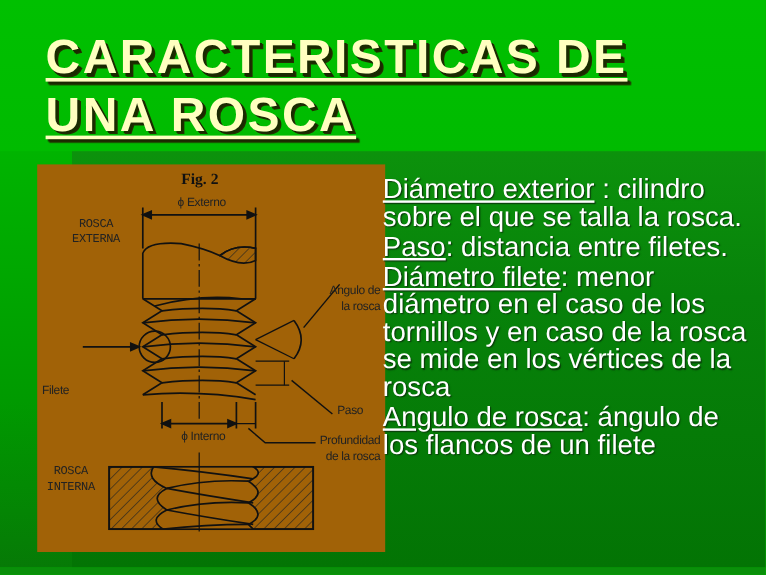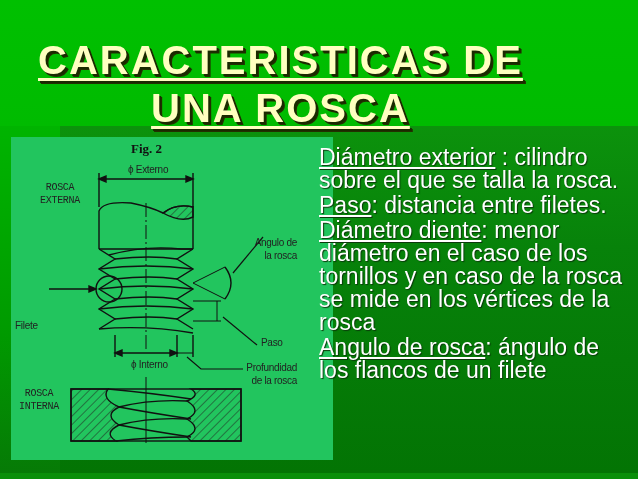--- a/index.html
+++ b/index.html
@@ -18,31 +18,30 @@
   }
   .left-strip {
     position: absolute; left: 0; top: 126px; width: 60px; height: 347px;
     background: linear-gradient(180deg, #00b400 0%, #009a00 60%, #067a06 100%);
   }
   .bottom-line {
     position: absolute; left: 0; top: 473px; width: 638px; height: 6px;
     background: #0a8f0a;
   }
   .title {
-    position: absolute; left: 38px; top: 36px; margin: 0;
+    position: absolute; left: 38px; top: 24px; margin: 0;
     font-family: "Liberation Sans", sans-serif;
     font-weight: bold; font-size: 40px; line-height: 48px; letter-spacing: 2px;
     color: #ffffc0;
     text-decoration: underline; text-decoration-thickness: 3px; text-underline-offset: 4px;
     text-shadow: 2px 2px 0 #1a2a00, 3px 3px 0 #233000;
-    text-align: center;
   }
   .figure {
-    position: absolute; left: 11px; top: 137px; width: 322px; height: 323px;
-    background: #22c55e;
+    position: absolute; left: 31px; top: 137px; width: 290px; height: 323px;
+    background: #a16207;
   }
   .figure svg { position: absolute; left: 0; top: 0; }
   .fig-label {
     position: absolute; left: 120px; top: 4px;
     font-family: "Liberation Serif", serif; font-weight: bold; font-size: 13px; color: #111;
   }
   .dlabel {
     position: absolute; font-family: "Liberation Sans", sans-serif;
     font-size: 10px; line-height: 13px; color: #222; letter-spacing: -0.3px;
   }
@@ -159,15 +158,15 @@
   </div>
   <div class="dlabel center" style="left:2px; top:250px; width:52px;">
     <span>ROSCA</span><br>
     <span>INTERNA</span>
   </div>
 </div>
 
 <div class="content">
   <p class="item"><span class="term">Diámetro exterior</span><span> : cilindro sobre el que se talla la rosca.</span></p>
   <p class="item"><span class="term">Paso</span><span>: distancia entre filetes.</span></p>
-  <p class="item"><span class="term">Diámetro diente</span><span>: menor diámetro  en el caso de los tornillos y en caso de la rosca se mide en los vértices de la rosca</span></p>
+  <p class="item"><span class="term">Diámetro filete</span><span>: menor diámetro  en el caso de los tornillos y en caso de la rosca se mide en los vértices de la rosca</span></p>
   <p class="item"><span class="term">Angulo de rosca</span><span>: ángulo de los flancos de un filete</span></p>
 </div>
 
 </body></html>

